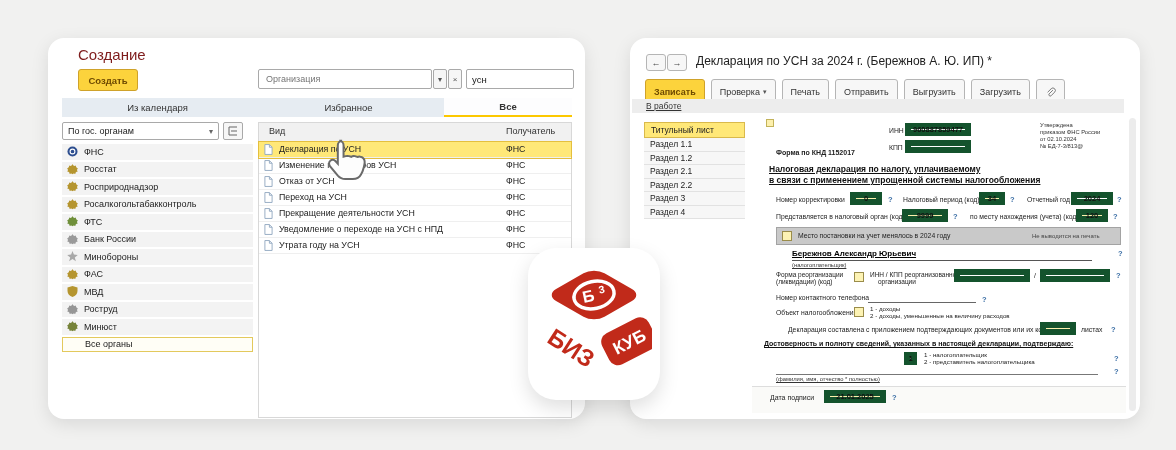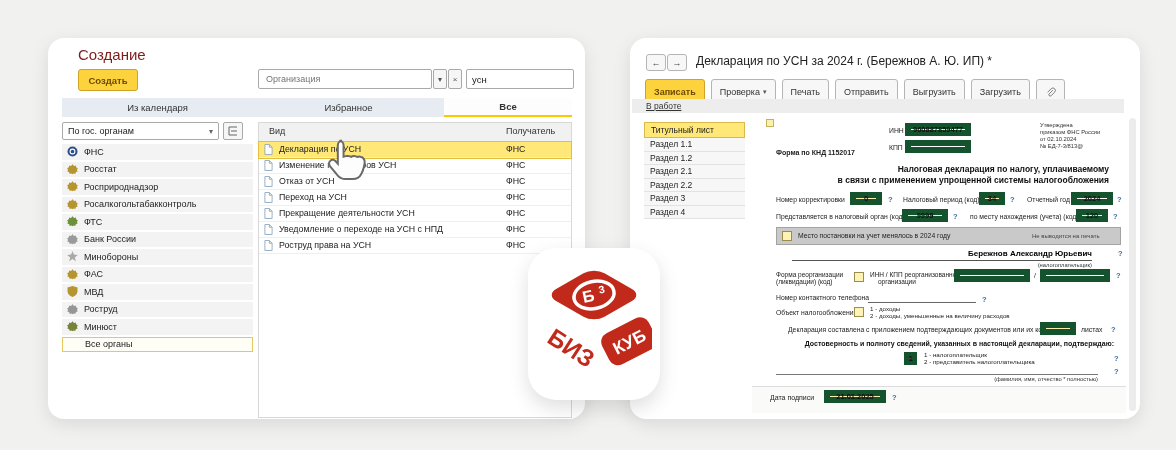--- a/index.html
+++ b/index.html
@@ -61,21 +61,21 @@
     padding-left:6px;font-size:8.5px;color:#222;box-sizing:border-box;cursor:pointer;}
   .sec-row.sel{height:16px;background:#ffe878;border:1px solid #d9b94c;}
   .form{left:122px;top:80px;width:374px;height:294px;}
   .fl{position:absolute;font-size:6.8px;color:#222;white-space:nowrap;}
   .fin{position:absolute;border:6px solid #14532d;background:#fff;box-sizing:border-box;
     font-size:7.5px;font-weight:bold;color:#111;display:flex;align-items:center;justify-content:center;}
   .fin.yl{background:#fdf0ad;}
   .cbx{position:absolute;width:10px;height:10px;border:1px solid #9a8c4a;background:#fdf3b4;box-sizing:border-box;cursor:pointer;}
   .help{position:absolute;color:#3a6ea5;font-size:7.5px;font-weight:bold;cursor:pointer;}
   .tiny{font-size:5.8px;color:#333;line-height:7px;}
-  .ctr{text-align:right;}
+  .ctr{text-align:left;text-decoration:underline;}
   .bold{font-weight:bold;}
   .uline{position:absolute;border-bottom:1px solid #666;}
   .graybar{position:absolute;background:#c9c9c9;border:1px solid #a3a3a3;box-sizing:border-box;}
   .scrollbar{left:499px;top:80px;width:7px;height:293px;background:#ececec;border-radius:4px;}
   .corner{position:absolute;width:6px;height:6px;background:#fdf0ad;border:1px solid #c3b35a;}
 </style>
 </head>
 <body>
 
 <div class="stage">
@@ -232,21 +232,21 @@
             <path d="M6 .5v3h3" fill="none" stroke="#8fa6c0"></path>
           </svg>
         <span class="cell-kind">Уведомление о переходе на УСН с НПД</span>
         <span class="cell-rcp">ФНС</span>
       </div>
       <div class="tbl-row">
         <svg class="doc-ic" width="9" height="11" viewBox="0 0 10 12">
             <path d="M1 .5h5l3 3v8H1z" fill="#fff" stroke="#8fa6c0"></path>
             <path d="M6 .5v3h3" fill="none" stroke="#8fa6c0"></path>
           </svg>
-        <span class="cell-kind">Роструд права на УСН</span>
+        <span class="cell-kind">Утрата году на УСН</span>
         <span class="cell-rcp">ФНС</span>
       </div>
     </div>
 
     <svg class="abs hand" viewBox="0 0 34 32">
       <path d="M13 2c1.7 0 3 1.3 3 3v8l1.5-.4c.8-.2 1.5-.2 2.3 0l1.6.5c.7-.6 1.6-.8 2.5-.5l1.8.6c.6-.3 1.3-.4 2-.2 1.7.4 3 1.7 3 3.7 0 1-.3 2.4-.6 3.6-.4 1.6-1 3.4-1.9 4.9-1 2-2.9 3.4-5.8 3.4h-5.2c-2 0-3.9-.9-5.2-2.4l-5.5-6.7c-.9-1.1-.8-2.8.3-3.7 1-.9 2.6-.8 3.5.2l1.7 1.9V5c0-1.7 1.3-3 3-3z" fill="#fdfdfd" stroke="#6a6a6a" stroke-width="1.4"></path>
     </svg>
   </div>
 
   <div class="abs logo">

